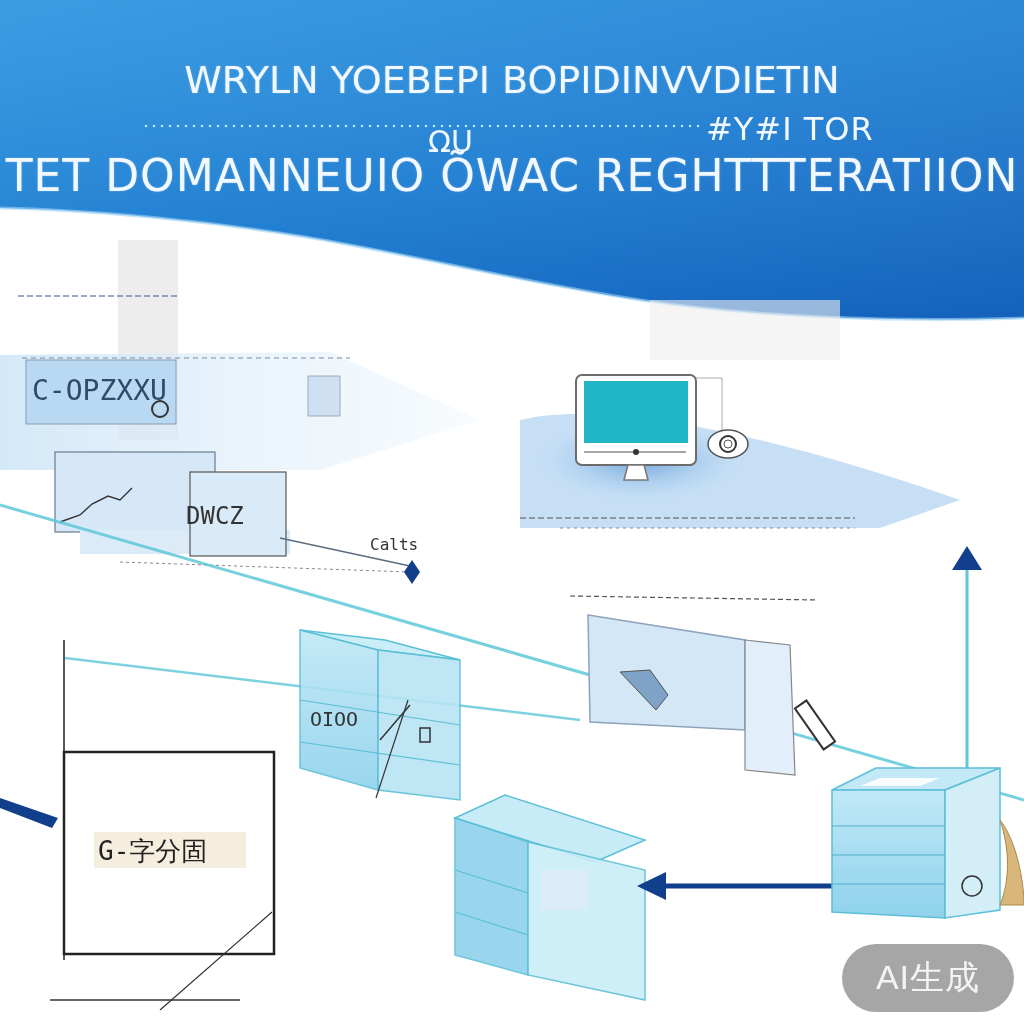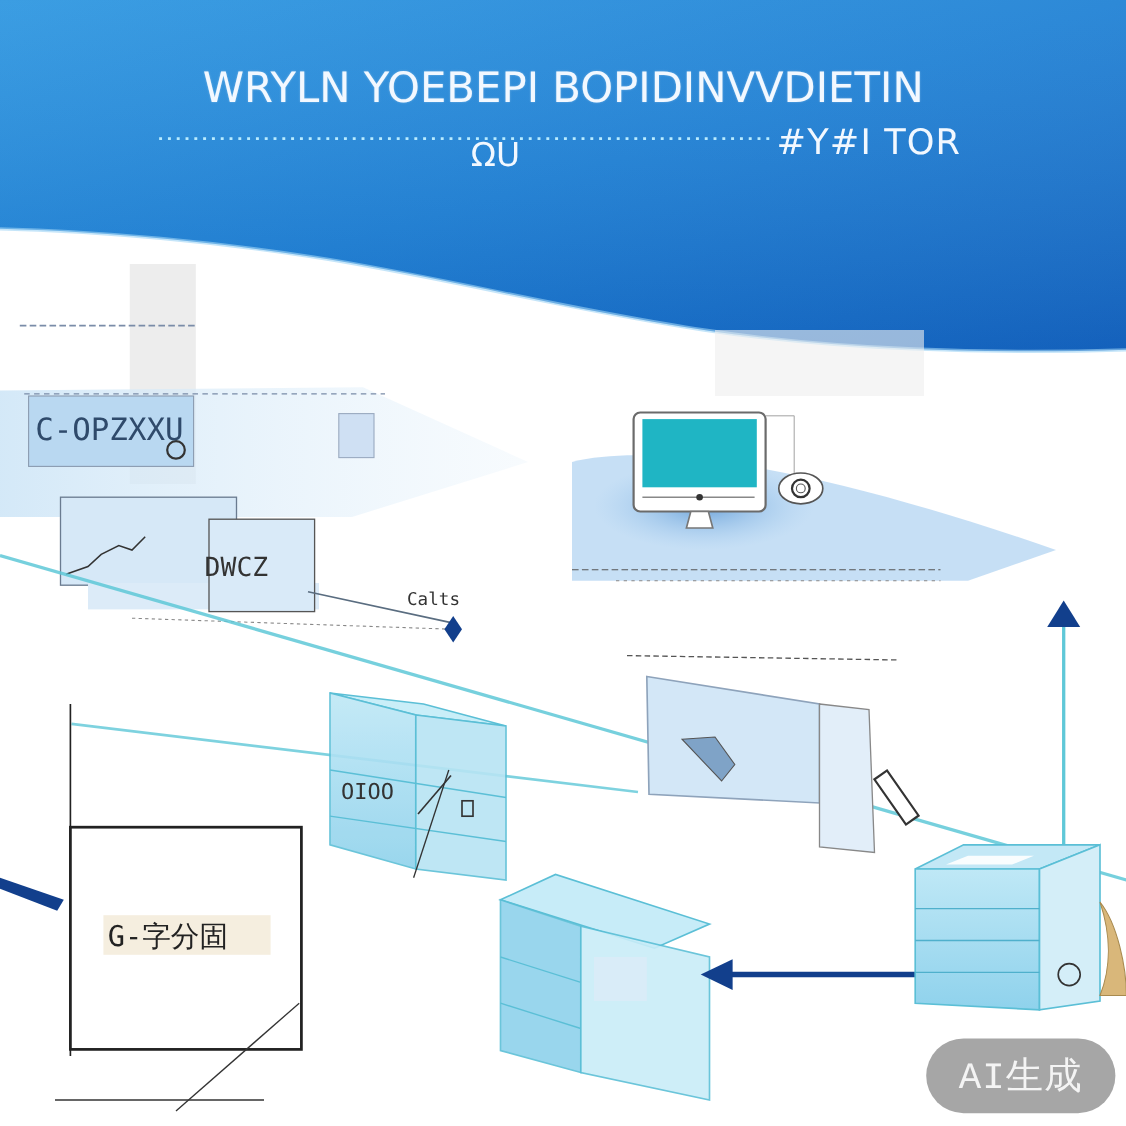--- a/index.html
+++ b/index.html
@@ -27,21 +27,21 @@
     .t3 { top: 150px; font-size: 44px; }
     .t4 { top: 208px; font-size: 36px; }
 
     .diagram-svg { position: absolute; left: 0; top: 0; width: 1024px; height: 1024px; }
 
     .badge {
       position: absolute; left: 842px; top: 944px; width: 172px; height: 68px;
       border-radius: 34px; background: #a6a6a6; color: #f4f4f4;
       display: flex; align-items: center; justify-content: center;
       font-size: 34px; letter-spacing: 1px;
-      font-family: Liberation Mono, monospace;
+      font-family: Liberation Sans, sans-serif;
     }
   </style>
 </head>
 <body>
 
 <div class="stage">
 
   <svg class="banner-svg" viewBox="0 0 1024 340">
     <defs>
       <linearGradient id="bannerGrad" x1="0" y1="0" x2="1" y2="1">
@@ -56,20 +56,21 @@
     </defs>
     <path d="M0,0 H1024 V318 C900,322 760,318 640,300 C520,282 420,256 300,236 C200,220 90,210 0,208 Z" fill="url(#bannerGrad)"></path>
     <path d="M0,0 H1024 V318 C900,322 760,318 640,300 C520,282 420,256 300,236 C200,220 90,210 0,208 Z" fill="url(#bannerShade)"></path>
     <path d="M0,208 C90,210 200,220 300,236 C420,256 520,282 640,300 C760,318 900,322 1024,318" fill="none" stroke="#9fd3f5" stroke-width="3" opacity="0.6"></path>
   </svg>
 
   <div class="title-line t1">WRYLN YOEBEPI BOPIDINVVDIETIN</div>
   <div class="t2-dots"></div>
   <div class="t2a">ΩU</div>
   <div class="t2b">#Y#I TOR</div>
+  <div class="title-line t3">TET DOMANNEUIO ÕWAC REGHTTTERATIION</div>
 
   <svg class="diagram-svg" viewBox="0 0 1024 1024">
     <defs>
       <linearGradient id="cubeFront" x1="0" y1="0" x2="0" y2="1">
         <stop offset="0" stop-color="#bfe8f6"></stop>
         <stop offset="1" stop-color="#8fd2ec"></stop>
       </linearGradient>
       <linearGradient id="wash" x1="0" y1="0" x2="1" y2="0">
         <stop offset="0" stop-color="#cfe6f7" stop-opacity="0.9"></stop>
         <stop offset="1" stop-color="#e6f2fb" stop-opacity="0.3"></stop>

